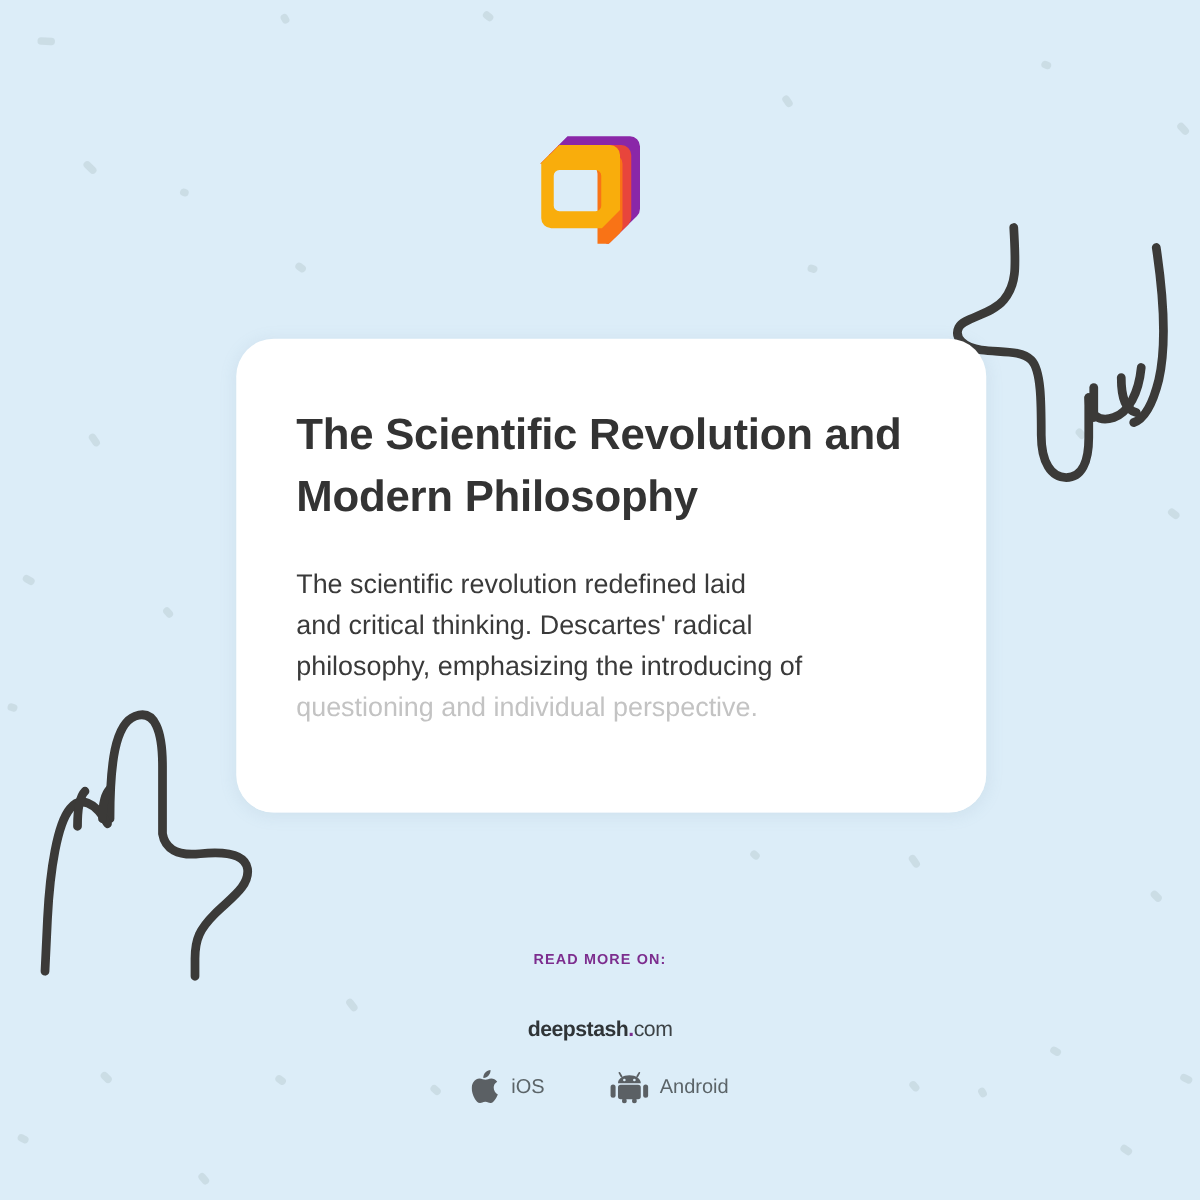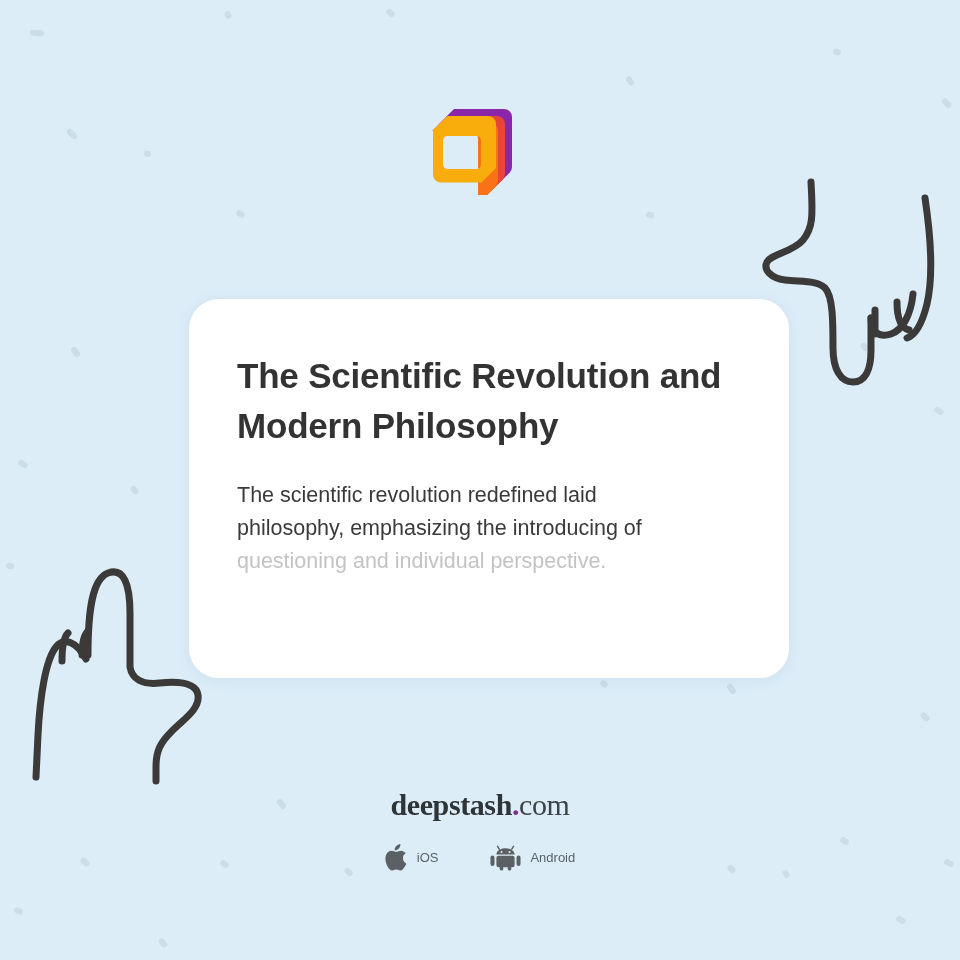--- a/index.html
+++ b/index.html
@@ -28,21 +28,21 @@
   }
 
   
   .hand-art { position:absolute; pointer-events:none; }
   #hand-right { left:755px; top:170px; width:200px; height:230px; }
   #hand-left  { left:20px;  top:555px; width:200px; height:235px; }
 
   
   #idea-card {
     position:absolute;
-    left:189px; top:299px;
+    left:189px; top:271px;
     width:600px; height:379px;
     background:#ffffff;
     border-radius:30px;
     padding:52px 50px 0 48px;
     box-shadow:0 2px 14px rgba(120,150,170,.14);
     overflow:hidden;
   }
   #card-title {
     font-size:35px;
     line-height:50px;
@@ -67,39 +67,38 @@
 
   
   #footer { position:absolute; left:0; right:0; top:762px; text-align:center; }
   #read-more-label {
     font-size:11.5px;
     font-weight:bold;
     letter-spacing:.9px;
     color:#7c2d8e;
   }
   #site-wordmark {
-    margin-top:26px;
-    font-size:30px;
+    margin-top:40px;
+    font-size:17px;
     color:#2f3437;
     letter-spacing:-.4px;
-    font-family:Liberation Serif, serif;
   }
   #site-wordmark .wm-name { font-weight:bold; }
   #site-wordmark .wm-dot  { color:#7c2d8e; font-weight:bold; }
   #site-wordmark .wm-tld  { font-weight:normal; color:#3d4346; }
 
   #store-row {
     margin-top:22px;
     display:flex;
     justify-content:center;
     align-items:center;
     gap:52px;
   }
   .store-badge { display:flex; align-items:center; gap:9px; }
-  .store-label { font-size:13px; color:#5b6468; }
+  .store-label { font-size:16px; color:#5b6468; }
   .store-icon { display:block; fill:#5b6064; }
 </style>
 </head>
 <body>
 
 <div id="confetti-layer">
     <div class="confetti" style="left: 30px; top: 30px; width: 14px; height: 6px; background: rgb(200, 217, 226); transform: rotate(2deg);"></div>
     <div class="confetti" style="left: 66px; top: 131px; width: 12px; height: 6px; background: rgb(200, 217, 226); transform: rotate(44deg);"></div>
     <div class="confetti" style="left: 144px; top: 151px; width: 7px; height: 6px; background: rgb(200, 217, 226); transform: rotate(20deg);"></div>
     <div class="confetti" style="left: 224px; top: 12px; width: 8px; height: 6px; background: rgb(200, 217, 226); transform: rotate(60deg);"></div>
@@ -167,27 +166,29 @@
       <path d="M42 106 C42 90 44 82 48 78"></path>
       <path d="M62 100 C62 88 64 80 68 76"></path>
     </g>
   </svg>
 </div>
 
 <div id="idea-card">
   <h1 id="card-title">The Scientific Revolution and Modern Philosophy</h1>
   <div id="card-body">
       <div>The scientific revolution redefined laid</div>
+      <div>and critical thinking. Descartes' radical</div>
       <div>philosophy, emphasizing the introducing of</div>
       <div class="fade-line">questioning and individual perspective.</div>
     </div>
   <div id="body-fade"></div>
 </div>
 
 <div id="footer">
+  <div id="read-more-label">READ MORE ON:</div>
 
   <div id="site-wordmark">
     <span class="wm-name">deepstash</span><span class="wm-dot">.</span><span class="wm-tld">com</span>
   </div>
 
   <div id="store-row">
     <div class="store-badge">
       <span>
         <svg class="store-icon" viewBox="0 0 24 28" width="23" height="27" aria-hidden="true">
           <path d="M16.1 0c.12 1.72-.56 3.37-1.62 4.54-1.07 1.2-2.77 2.1-4.4 1.97-.15-1.63.63-3.34 1.67-4.42C12.83.96 14.63.1 16.1 0z"></path>

